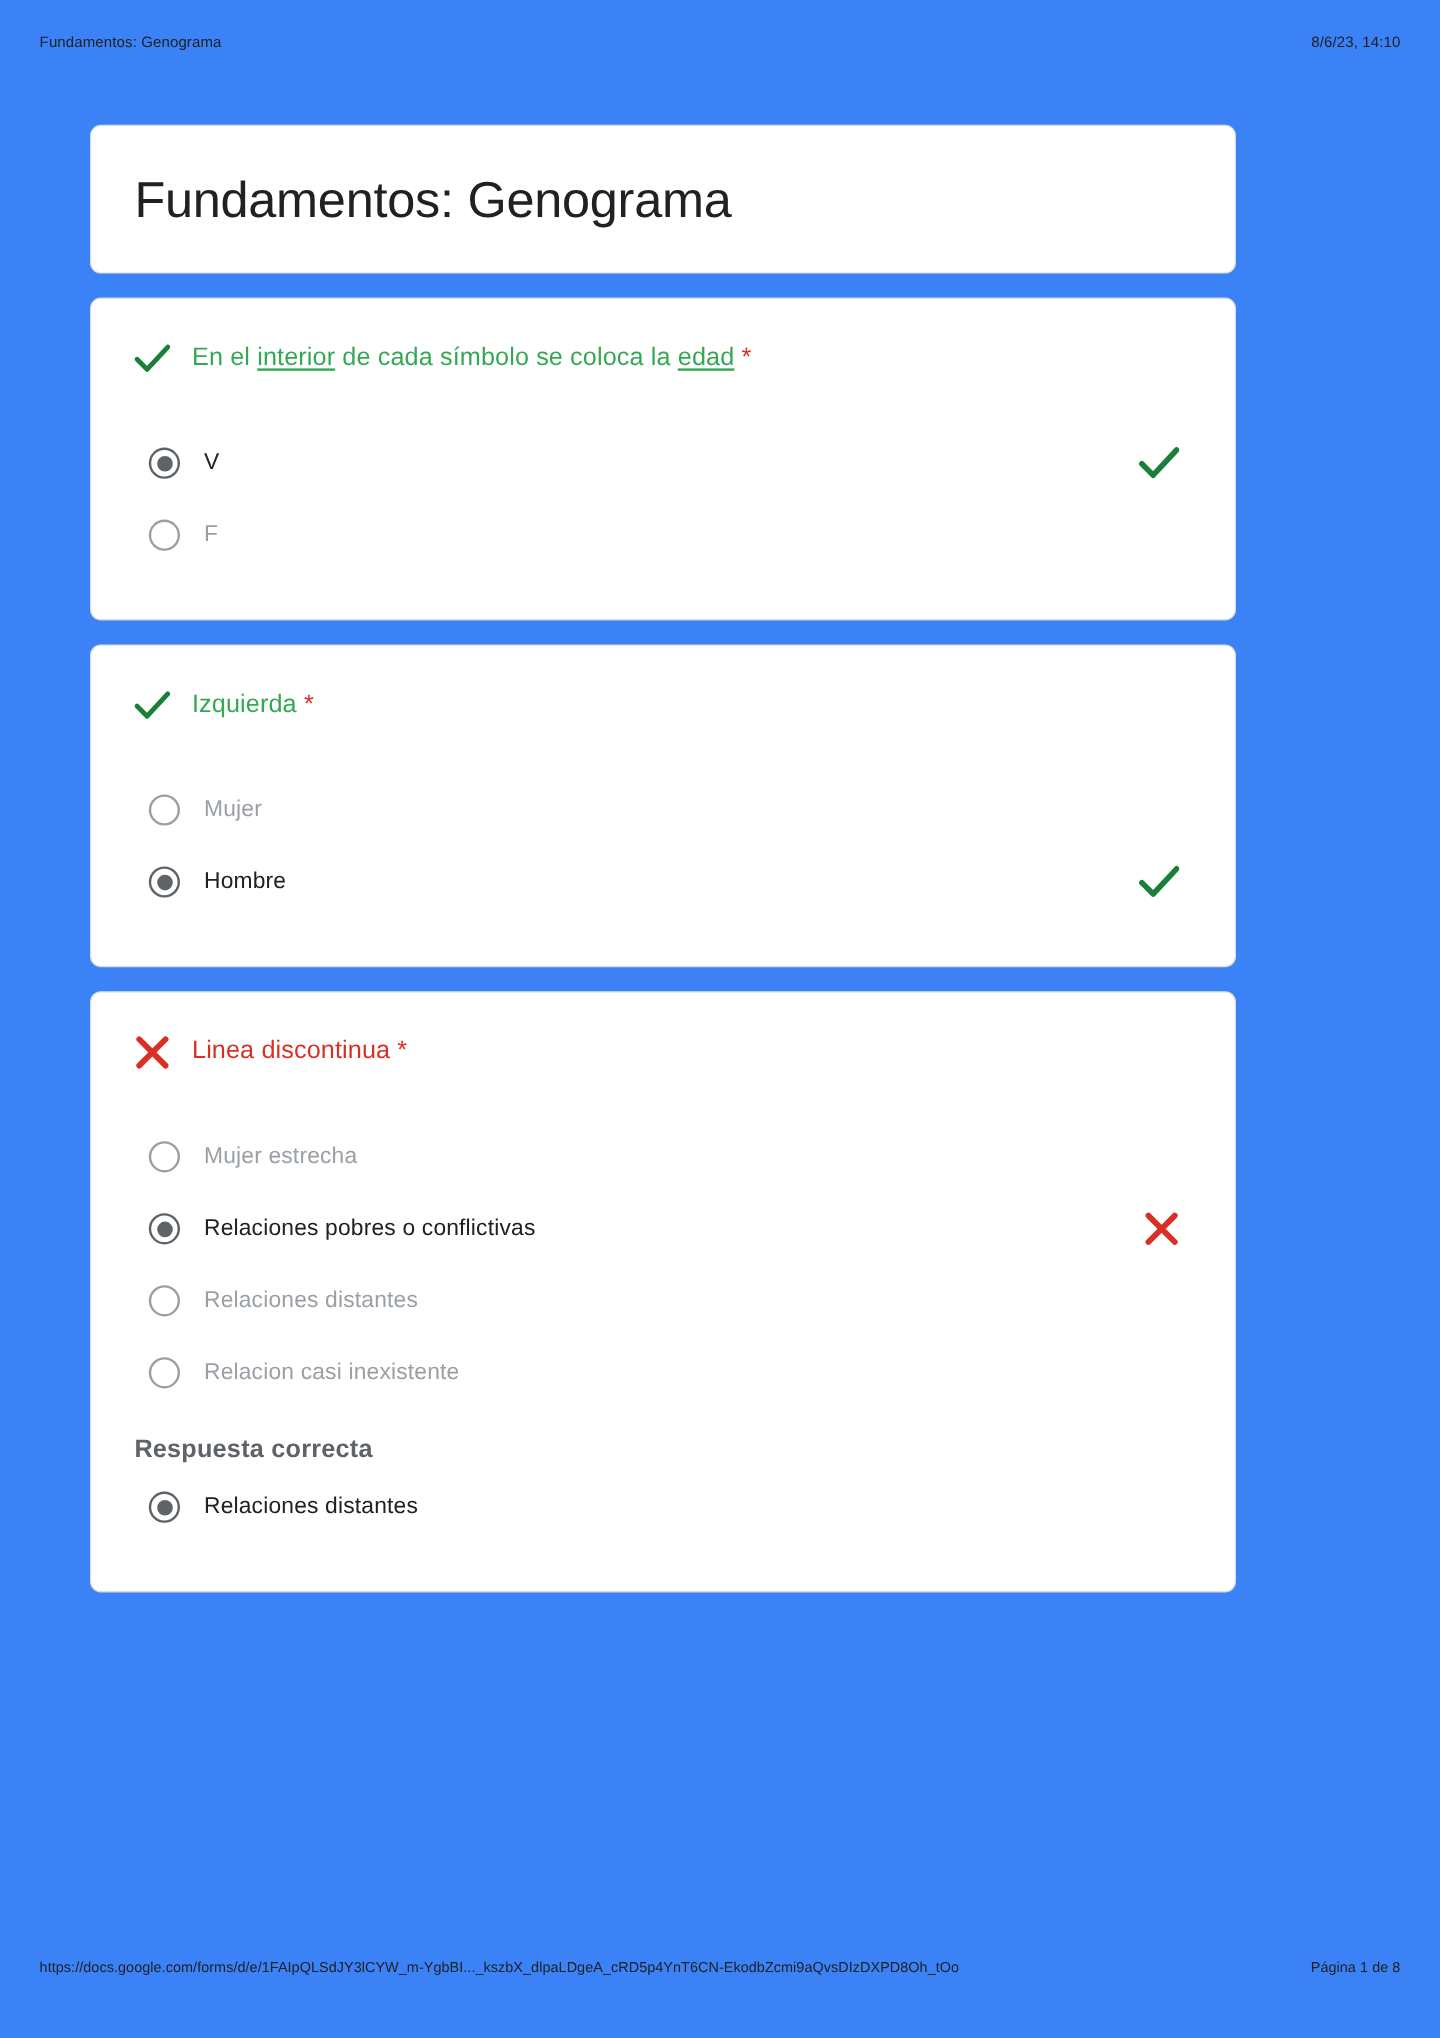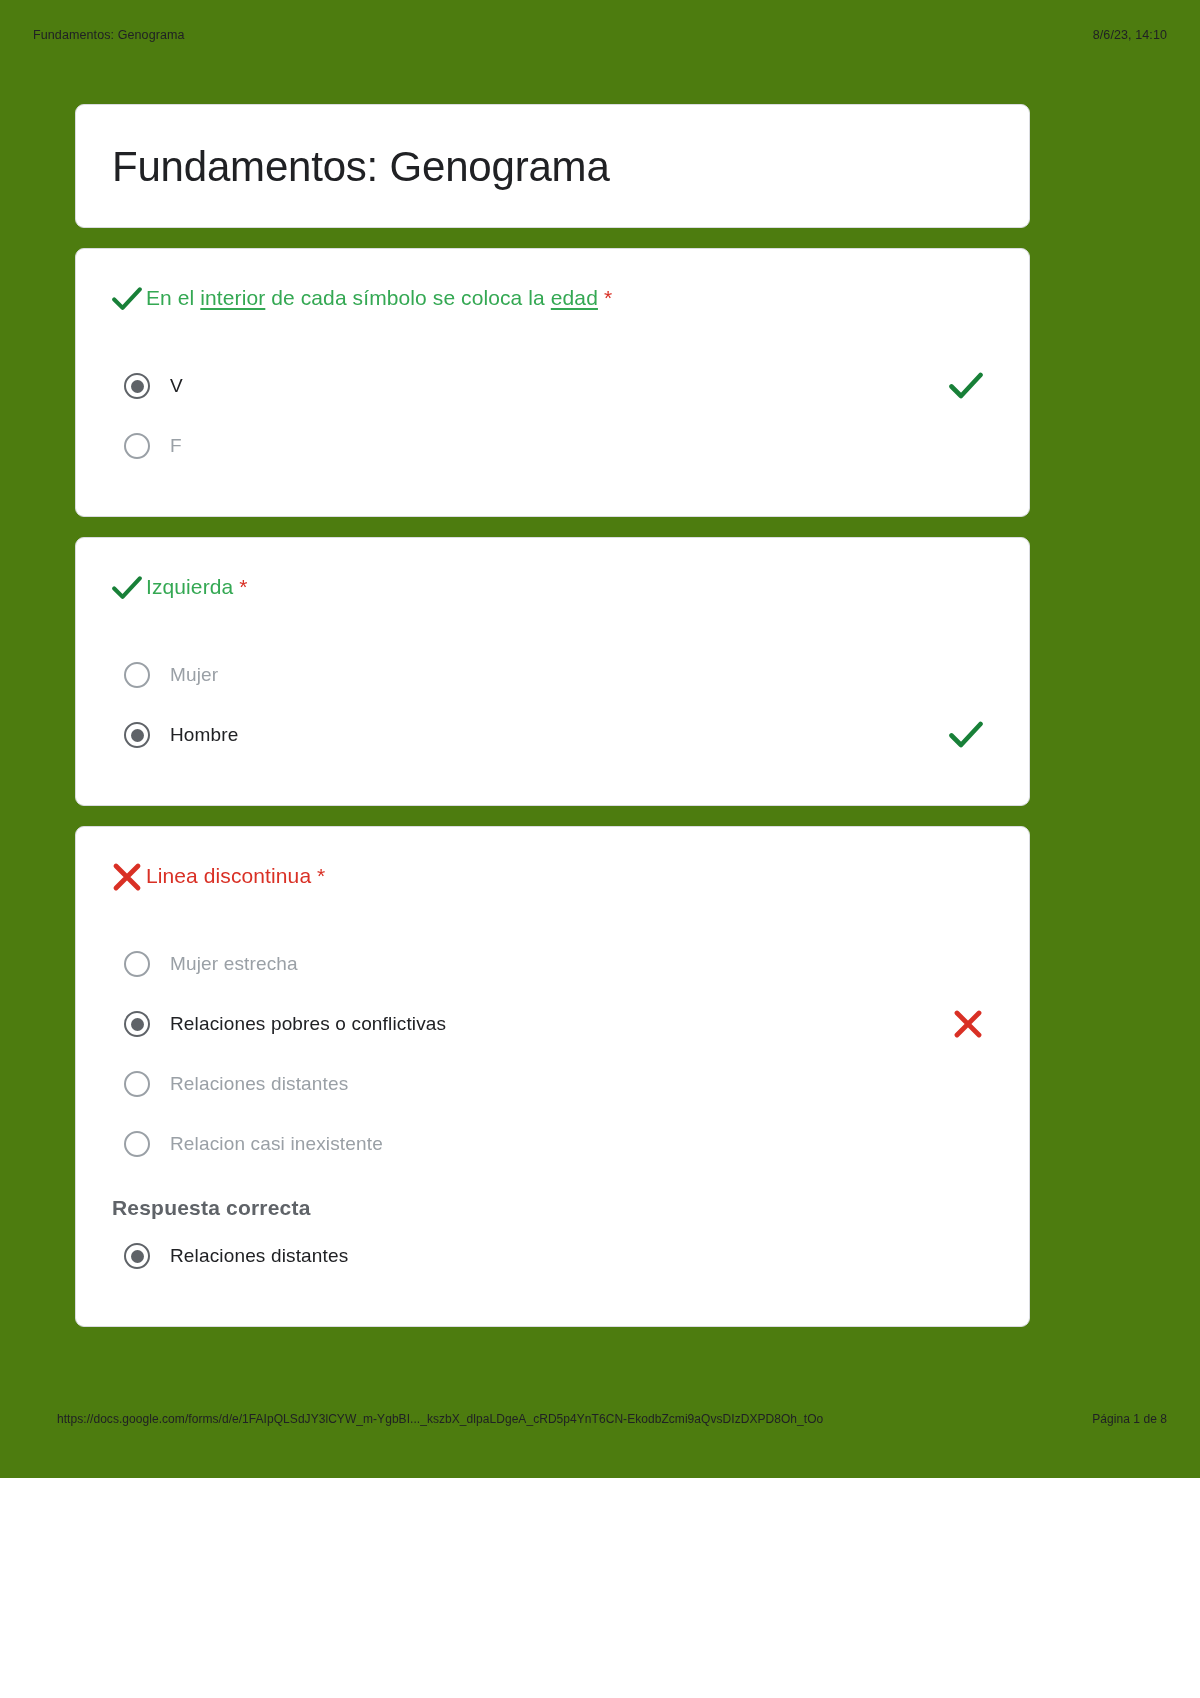--- a/index.html
+++ b/index.html
@@ -6,22 +6,22 @@
   html, body {
     width: 1200px;
     height: 1698px;
     background: #ffffff;
     font-family: "Liberation Sans", sans-serif;
     -webkit-font-smoothing: antialiased;
   }
   .page {
     position: relative;
     width: 1200px;
-    height: 1478px;
-    background: #4d7c0f;
+    height: 1698px;
+    background: #3b82f6;
     overflow: hidden;
   }
 
   
   .print-header {
     position: absolute;
     top: 28px; left: 0; right: 0;
     display: flex;
     justify-content: space-between;
     padding: 0 33px 0 33px;
@@ -32,21 +32,20 @@
   .print-footer {
     position: absolute;
     bottom: 52px; left: 0; right: 0;
     display: flex;
     justify-content: space-between;
     align-items: baseline;
     padding: 0 33px 0 33px;
     font-size: 12px;
     color: #202124;
     letter-spacing: .05px;
-    margin-left: 24px;
   }
   .print-footer .url { max-width: 920px; overflow: hidden; white-space: nowrap; }
 
   
   .content {
     position: absolute;
     top: 104px;
     left: 75px;
     width: 955px;
   }
@@ -72,21 +71,21 @@
     letter-spacing: -0.2px;
     line-height: 1.1;
   }
 
   
   .q-card { padding: 34px 36px 40px 36px; }
 
   .q-head {
     display: flex;
     align-items: flex-start;
-    gap: 4px;
+    gap: 18px;
     margin-bottom: 42px;
   }
   .q-mark {
     width: 30px;
     flex: 0 0 30px;
     display: flex;
     justify-content: center;
     align-items: center;
     padding-top: 1px;
   }

